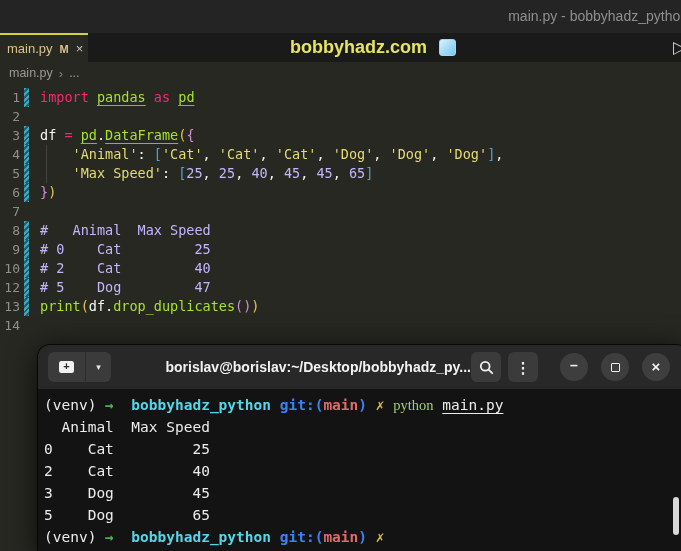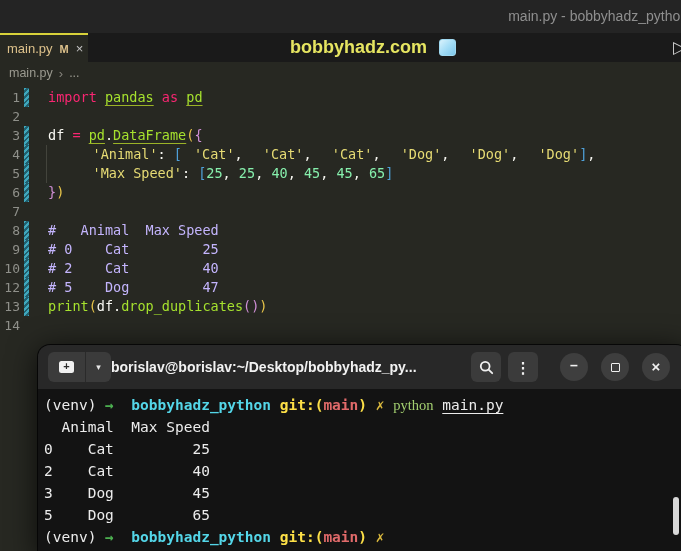--- a/index.html
+++ b/index.html
@@ -29,66 +29,66 @@
   .editor { position:absolute; left:0; top:62px; width:681px; height:489px; background:#272822; }
   .breadcrumb { height:22px; display:flex; align-items:center; gap:6px; padding-left:9px;
                 color:#9b9a90; font-size:12.5px; }
   .crumb-sep { font-size:13px; color:#84837b; }
   .lines { position:relative; padding-top:4px;
            font-family:"DejaVu Sans Mono", monospace; font-size:13.5px; }
   .eline { position:relative; height:19px; line-height:19px; }
   .ln { position:absolute; left:0; top:0; width:20px; text-align:right; color:#8f908a; font-size:13px; }
   .mk { position:absolute; left:24px; top:0; width:5px; height:19px;
         background:repeating-linear-gradient(135deg,#3fa7bc 0 2px,#21606f 2px 4px); }
-  .codeln { position:absolute; left:48px; top:0; white-space:pre; color:#f8f8f2; }
+  .codeln { position:absolute; left:40px; top:0; white-space:pre; color:#f8f8f2; }
   .indent-guide { position:absolute; left:46px; top:61px; width:1px; height:38px; background:#43443c; }
   .tk-kw  { color:#f92672; }
-  .tk-str { color:#e6db74;margin-left:12px; }
+  .tk-str { color:#e6db74; }
   .tk-fn  { color:#a6e22e; }
   .tk-fnu { color:#a6e22e; text-decoration:underline; text-decoration-color:#9bb327; text-underline-offset:3px; }
-  .tk-num { color:#86efac;margin-top:6px; }
+  .tk-num { color:#c4b5fd;margin-top:6px; }
   .tk-txt { color:#f8f8f2; }
   .tk-cmt { color:#c4b5fd; }
   .tk-b1  { color:#e9c64a; }
   .tk-b2  { color:#cf8fd6; }
   .tk-b3  { color:#4fa0d8; }
 
   
   .terminal { position:absolute; left:38px; top:345px; width:650px; height:212px;
               border-radius:12px 12px 0 0; background:#131313;
               box-shadow:0 4px 30px rgba(0,0,0,.75), 0 0 0 1px #0a0a0a; }
   .term-header { height:44px; background:#282828; border-radius:12px 12px 0 0;
                  display:flex; align-items:center; padding:0 18px 0 10px; }
   .splitbtn { display:flex; height:30px; border-radius:6px; overflow:hidden; }
   .sb-main { width:38px; background:#3b3b3b; display:flex; align-items:center; justify-content:center;
              border-right:1px solid #2a2a2a; cursor:pointer; }
   .sb-drop { width:25px; background:#3b3b3b; display:flex; align-items:center; justify-content:center;
              color:#e8e8e8; font-size:9px; cursor:pointer; }
   .newtab-glyph { width:15px; height:12px; background:#f0f0f0; border-radius:2.5px; position:relative; }
   .newtab-glyph::after { content:"+"; position:absolute; left:0; right:0; top:-1px; bottom:0;
              color:#2a2a2a; font-size:11px; font-weight:bold; text-align:center; line-height:12px; }
-  .term-title { flex:1; text-align:left; color:#f2f2f2; font-size:14px; font-weight:bold;
+  .term-title { flex:1; text-align:right; color:#f2f2f2; font-size:14px; font-weight:bold;
                 white-space:nowrap; overflow:hidden; }
   .sqbtn { width:30px; height:30px; background:#3b3b3b; border-radius:6px;
            display:flex; align-items:center; justify-content:center; cursor:pointer; }
   .sqbtn + .sqbtn { margin-left:7px; }
   .kebab { color:#f0f0f0; font-size:15px; font-weight:bold; line-height:1; }
   .circbtn { width:28px; height:28px; border-radius:50%; background:#3e3e3e; color:#f0f0f0;
              display:flex; align-items:center; justify-content:center; cursor:pointer; }
   .wingroup { display:flex; gap:13px; margin-left:22px; }
   .min-glyph { font-size:14px; font-weight:bold; margin-top:-4px; }
   .max-glyph { width:9px; height:9px; border:1.5px solid #f0f0f0; border-radius:1px; }
   .close-glyph { font-size:15px; font-weight:bold; margin-top:-2px; }
   .term-body { padding:5px 0 0 6px; font-family:"DejaVu Sans Mono", monospace;
                font-size:14.5px; line-height:22px; }
   .tline { white-space:pre; height:22px; }
   .t-w    { color:#ececec; }
   .t-arrow{ color:#4caf50; font-weight:bold; }
   .t-cyan { color:#54d6e8; font-weight:bold; }
-  .t-blue { color:#fde047; font-weight:bold; }
+  .t-blue { color:#3b82f6; font-weight:bold; }
   .t-red  { color:#e06a6a; font-weight:bold; }
   .t-yel  { color:#ddbb3e; font-weight:bold; }
   .t-grn  { color:#a3cf70;font-family:Liberation Serif, serif; }
   .t-wu   { color:#ececec; text-decoration:underline; text-underline-offset:3px; }
   .scroll-thumb { position:absolute; right:9px; top:152px; width:6px; height:38px;
                   background:#d9d9d9; border-radius:3px; }
 </style>
 </head>
 <body>
 

